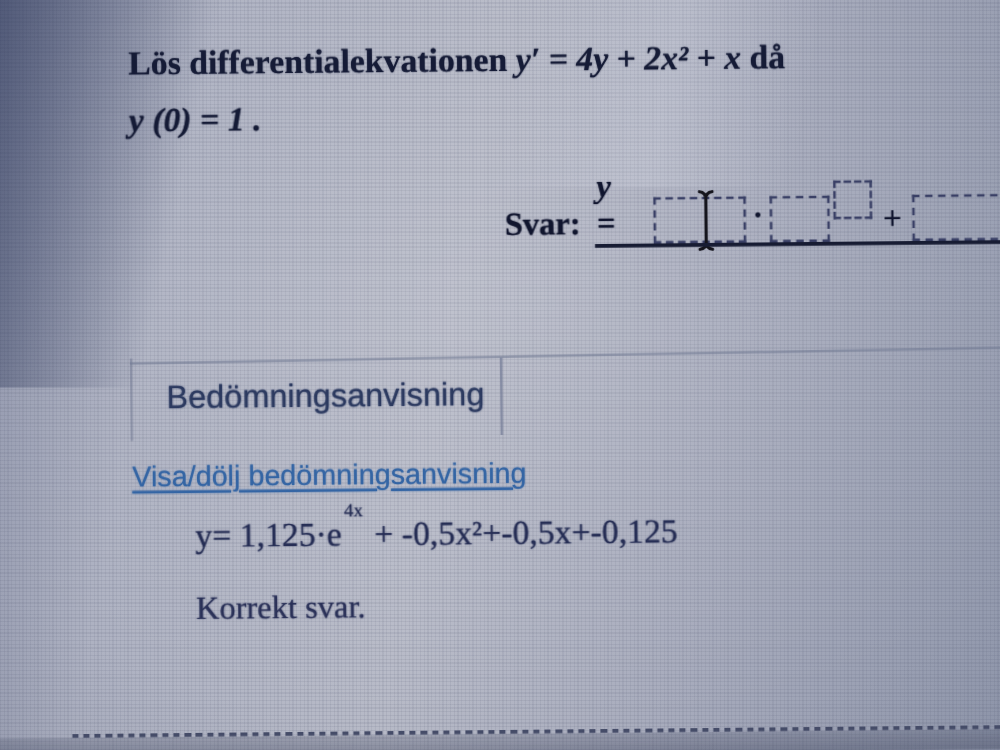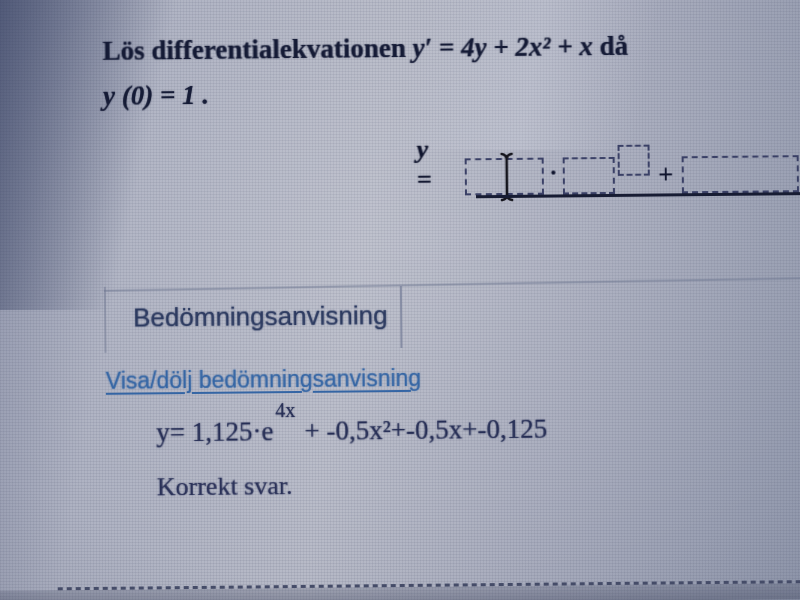--- a/index.html
+++ b/index.html
@@ -50,21 +50,21 @@
   .tab-difficult{left:432px;top:302px;color:#4d86c8;text-shadow:0 0 1.5px rgba(77,134,200,0.8);}
 
   
   .toggle-link{position:absolute;left:105px;top:365px;font-size:23px;color:#3465a4;cursor:pointer;
     text-decoration:underline;text-decoration-thickness:1.5px;text-underline-offset:4px;
     text-shadow:0 0 1.4px rgba(52,101,164,0.8);white-space:nowrap;}
 
   
   .formula{position:absolute;left:155px;top:411px;font-size:27px;color:#262e55;white-space:nowrap;
     text-shadow:0 0 1.3px rgba(38,46,85,0.85);}
-  .fexp{font-size:20px;position:relative;top:-13px;margin-left:2px;margin-right:2px;}
+  .fexp{font-size:15px;position:relative;top:-13px;margin-left:2px;margin-right:2px;}
   .frest{margin-left:7px;}
   .verdict{position:absolute;left:155px;top:470px;font-size:26px;color:#2a3158;
     text-shadow:0 0 1.3px rgba(42,49,88,0.85);}
 
   
   .bottom-dashed{position:absolute;left:55px;top:584px;width:765px;height:3px;
     background:repeating-linear-gradient(90deg,#454c68 0 5px,transparent 5px 9px);}
   .bottom-strip{position:absolute;left:-5px;top:587px;width:820px;height:16px;
     background:linear-gradient(180deg, rgba(58,64,88,0.20), rgba(58,64,88,0.40));}
 </style>
@@ -79,20 +79,21 @@
   <div class="problem serif">
     <div class="pline"><span class="ptext">Lös differentialekvationen</span>
       <span class="pmath">y′ = 4y + 2x² + x</span>
       <span class="ptext">då</span>
     </div>
     <div class="pline"><span class="pmath">y (0) = 1 .</span>
     </div>
   </div>
 
   <div class="svar-row serif">
+    <span class="svar-label">Svar:</span>
     <span class="svar-lhs">y =</span>
     <span class="abox box1">
       <svg class="ibeam" width="16" height="52" viewBox="0 0 16 52">
         <path d="M3 3 Q8 3.5 8 9 L8 43 Q8 48.5 3 49 M13 3 Q8 3.5 8 9 M13 49 Q8 48.5 8 43" fill="none" stroke="#14141c" stroke-width="2.6" stroke-linecap="round"></path>
       </svg>
     </span>
     <span class="opdot">·</span>
     <span class="abox box2"></span>
     <span class="abox box-exp"></span>
     <span class="opplus">+</span>

